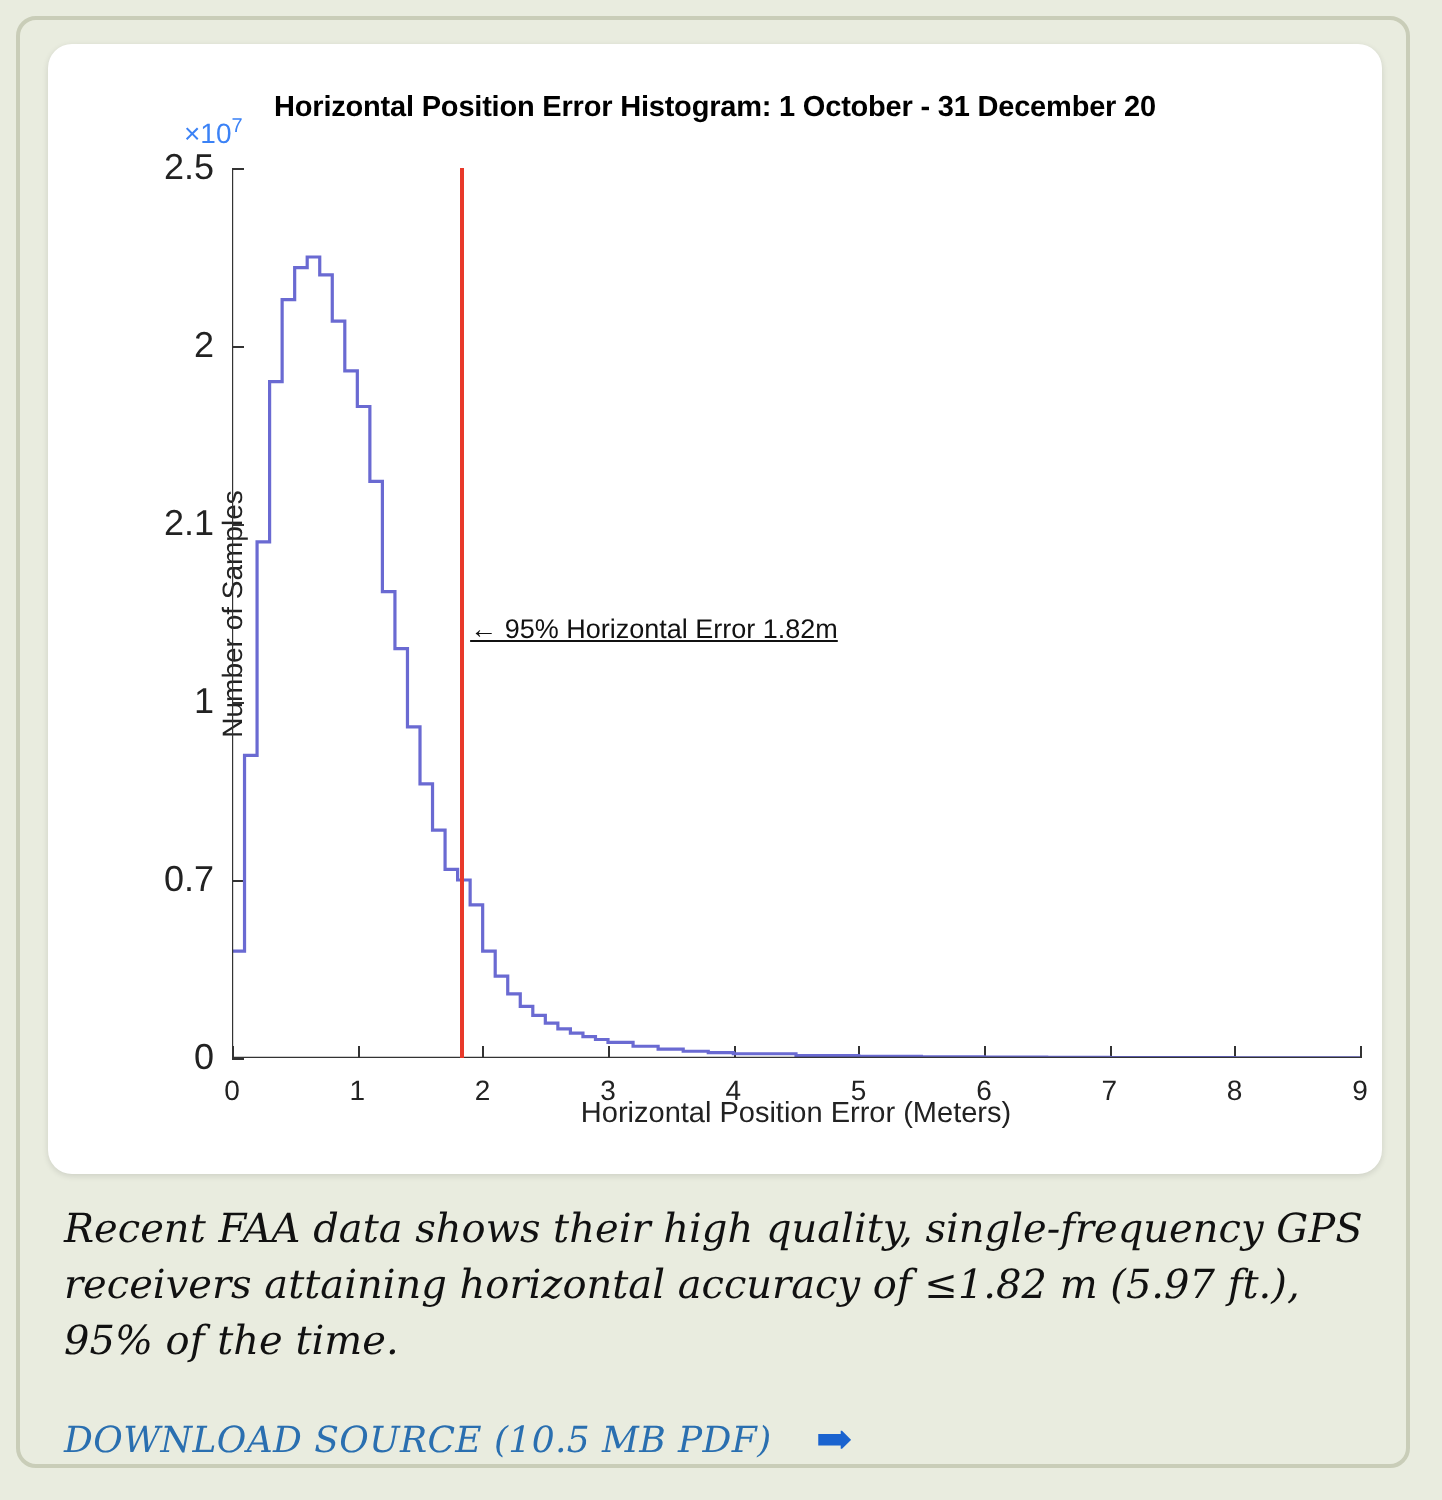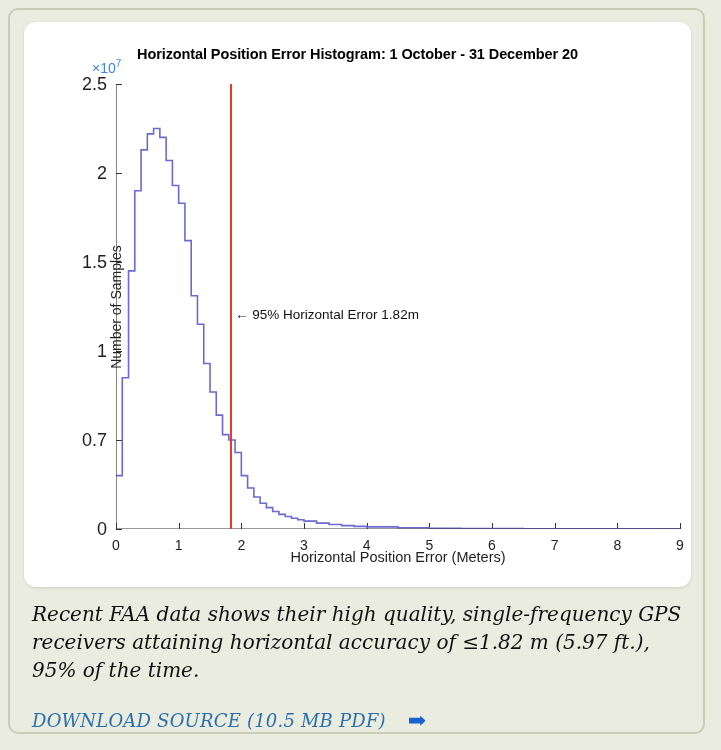--- a/index.html
+++ b/index.html
@@ -135,21 +135,21 @@
       <div class="exp-label">
         <span>×10</span><sup>7</sup>
       </div>
 
       <div class="ylabel">Number of Samples</div>
       <div class="xlabel">Horizontal Position Error (Meters)</div>
 
       <div class="ytick" style="top:100%">0</div>
       <div class="ytick" style="top:80%">0.7</div>
       <div class="ytick" style="top:60%">1</div>
-      <div class="ytick" style="top:40%">1.5</div>
+      <div class="ytick" style="top:40%">2.1</div>
       <div class="ytick" style="top:20%">2</div>
       <div class="ytick" style="top:0%">2.5</div>
 
       <div class="tickmark-y" style="top:100%"></div>
       <div class="tickmark-y" style="top:80%"></div>
       <div class="tickmark-y" style="top:60%"></div>
       <div class="tickmark-y" style="top:40%"></div>
       <div class="tickmark-y" style="top:20%"></div>
       <div class="tickmark-y" style="top:0%"></div>
 
@@ -175,21 +175,21 @@
       <div class="tickmark-x" style="left:88.888%"></div>
       <div class="tickmark-x" style="left:100%"></div>
 
       <svg class="axes" viewBox="0 0 564 445" preserveAspectRatio="none">
         <polyline id="curve" fill="none" stroke="#6a6ad2" stroke-width="1.6" points="0,391.6 6.266666666666667,391.6 6.266666666666667,293.7 12.533333333333333,293.7 12.533333333333333,186.90000000000003 18.8,186.90000000000003 18.8,106.80000000000001 25.066666666666666,106.80000000000001 25.066666666666666,65.86000000000001 31.333333333333332,65.86000000000001 31.333333333333332,49.839999999999975 37.6,49.839999999999975 37.6,44.5 43.86666666666667,44.5 43.86666666666667,53.39999999999998 50.13333333333333,53.39999999999998 50.13333333333333,76.54000000000002 56.400000000000006,76.54000000000002 56.400000000000006,101.45999999999998 62.666666666666664,101.45999999999998 62.666666666666664,119.25999999999999 68.93333333333334,119.25999999999999 68.93333333333334,156.64 75.2,156.64 75.2,211.82 81.46666666666667,211.82 81.46666666666667,240.29999999999998 87.73333333333333,240.29999999999998 87.73333333333333,279.46000000000004 94,279.46000000000004 94,307.94 100.26666666666667,307.94 100.26666666666667,331.08 106.53333333333333,331.08 106.53333333333333,350.65999999999997 112.80000000000001,350.65999999999997 112.80000000000001,356 119.06666666666666,356 119.06666666666666,368.46000000000004 125.33333333333333,368.46000000000004 125.33333333333333,391.6 131.6,391.6 131.6,404.06 137.86666666666667,404.06 137.86666666666667,412.96 144.13333333333333,412.96 144.13333333333333,419.19 150.4,419.19 150.4,423.64 156.66666666666669,423.64 156.66666666666669,427.556 162.93333333333334,427.556 162.93333333333334,430.404 169.20000000000002,430.404 169.20000000000002,432.54 175.46666666666667,432.54 175.46666666666667,434.32 181.73333333333332,434.32 181.73333333333332,435.744 188,435.744 188,437.168 200.53333333333333,437.168 200.53333333333333,439.126 213.06666666666666,439.126 213.06666666666666,440.55 225.60000000000002,440.55 225.60000000000002,441.618 238.13333333333333,441.618 238.13333333333333,442.33 250.66666666666666,442.33 250.66666666666666,442.864 282,442.864 282,443.754 313.33333333333337,443.754 313.33333333333337,444.199 344.6666666666667,444.199 344.6666666666667,444.466 376,444.466 376,444.6084 407.3333333333333,444.6084 407.3333333333333,444.7152 438.6666666666667,444.7152 438.6666666666667,444.7864 470,444.7864 470,444.8398 501.3333333333333,444.8398 501.3333333333333,444.8754 532.6666666666666,444.8754 532.6666666666666,444.911 564,444.911 564,444.9288"></polyline>
         <line x1="0" y1="445" x2="564" y2="445" stroke="#333" stroke-width="1.2"></line>
         <line x1="0" y1="0" x2="0" y2="445" stroke="#333" stroke-width="1.2"></line>
       </svg>
 
       <div class="vline" id="vline" style="left: 114.053px;"></div>
-      <div class="annot" id="annot" style="left: 119.067px; top: 223.4px;">← 95% Horizontal Error 1.82m</div>
+      <div class="annot" id="annot" style="left: 119.067px; top: 223.4px; text-decoration: underline;">← 95% Horizontal Error 1.82m</div>
 
     </div>
   </div>
 
   <div class="caption">Recent FAA data shows their high quality, single-frequency GPS receivers attaining horizontal accuracy of ≤1.82 m (5.97 ft.), 95% of the time.</div>
 
   <div class="dl">
     <span>DOWNLOAD SOURCE (10.5 MB PDF)</span>
     <span class="arrow">➡</span>
   </div>

